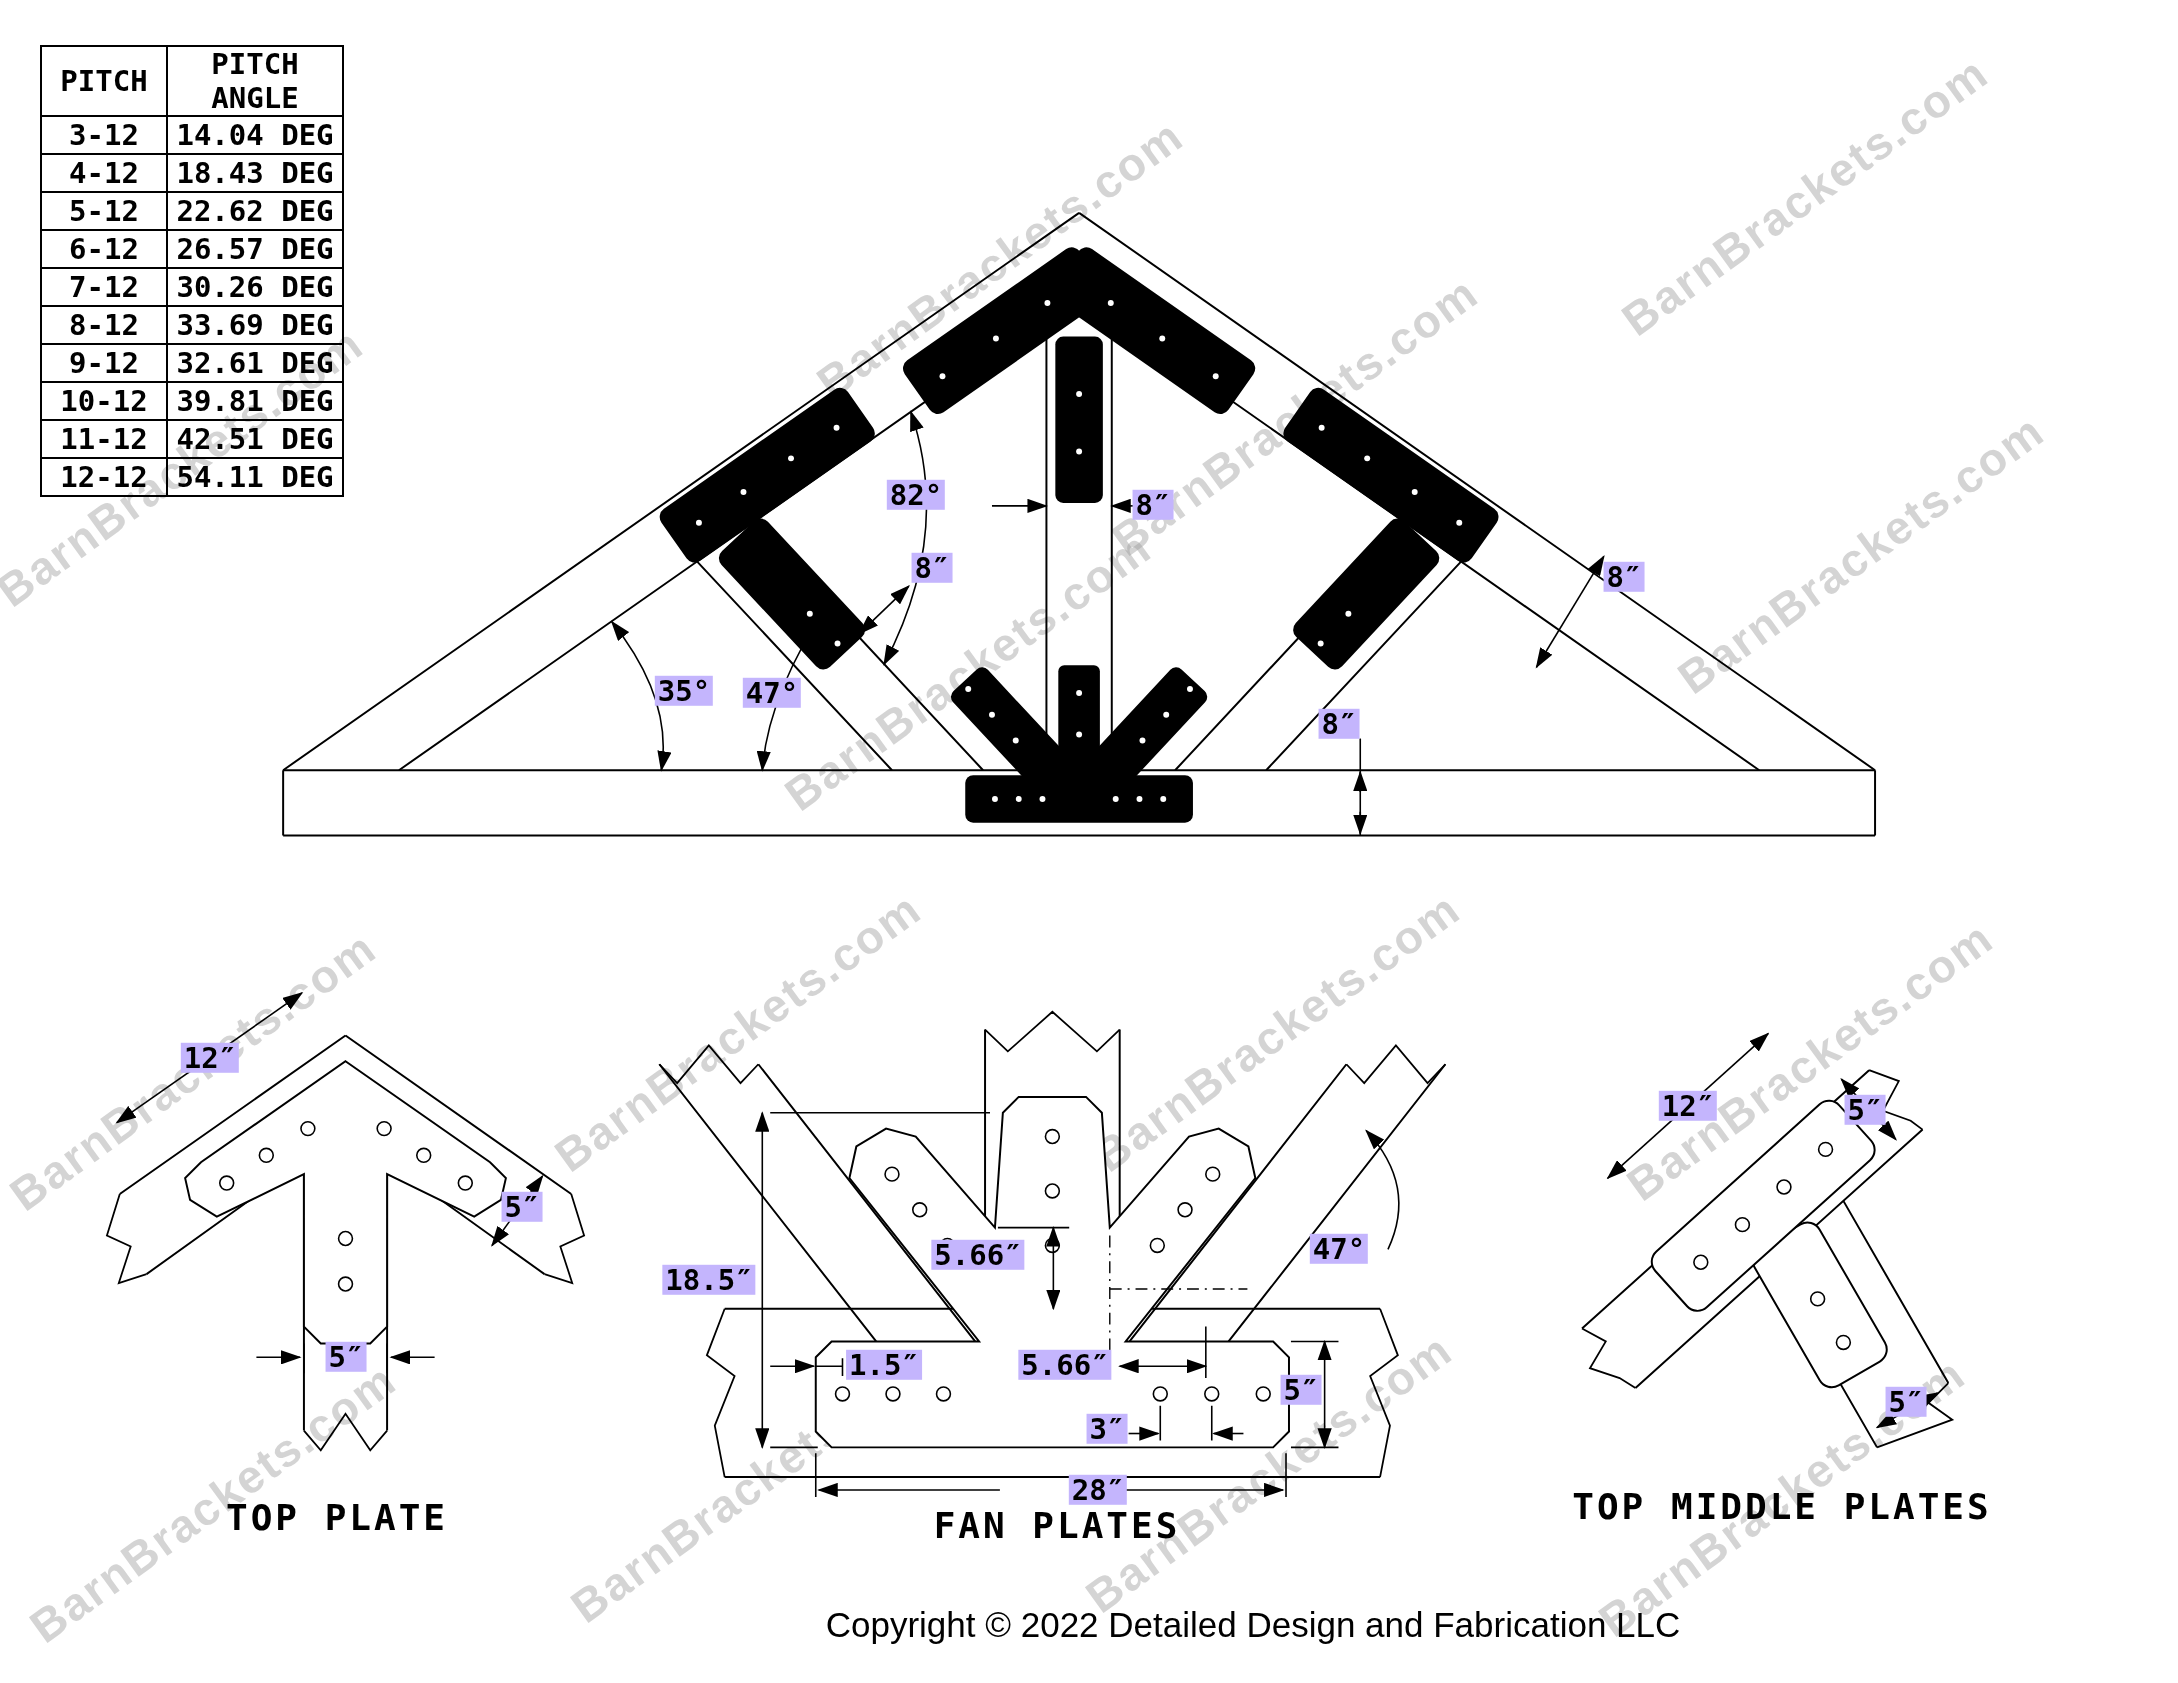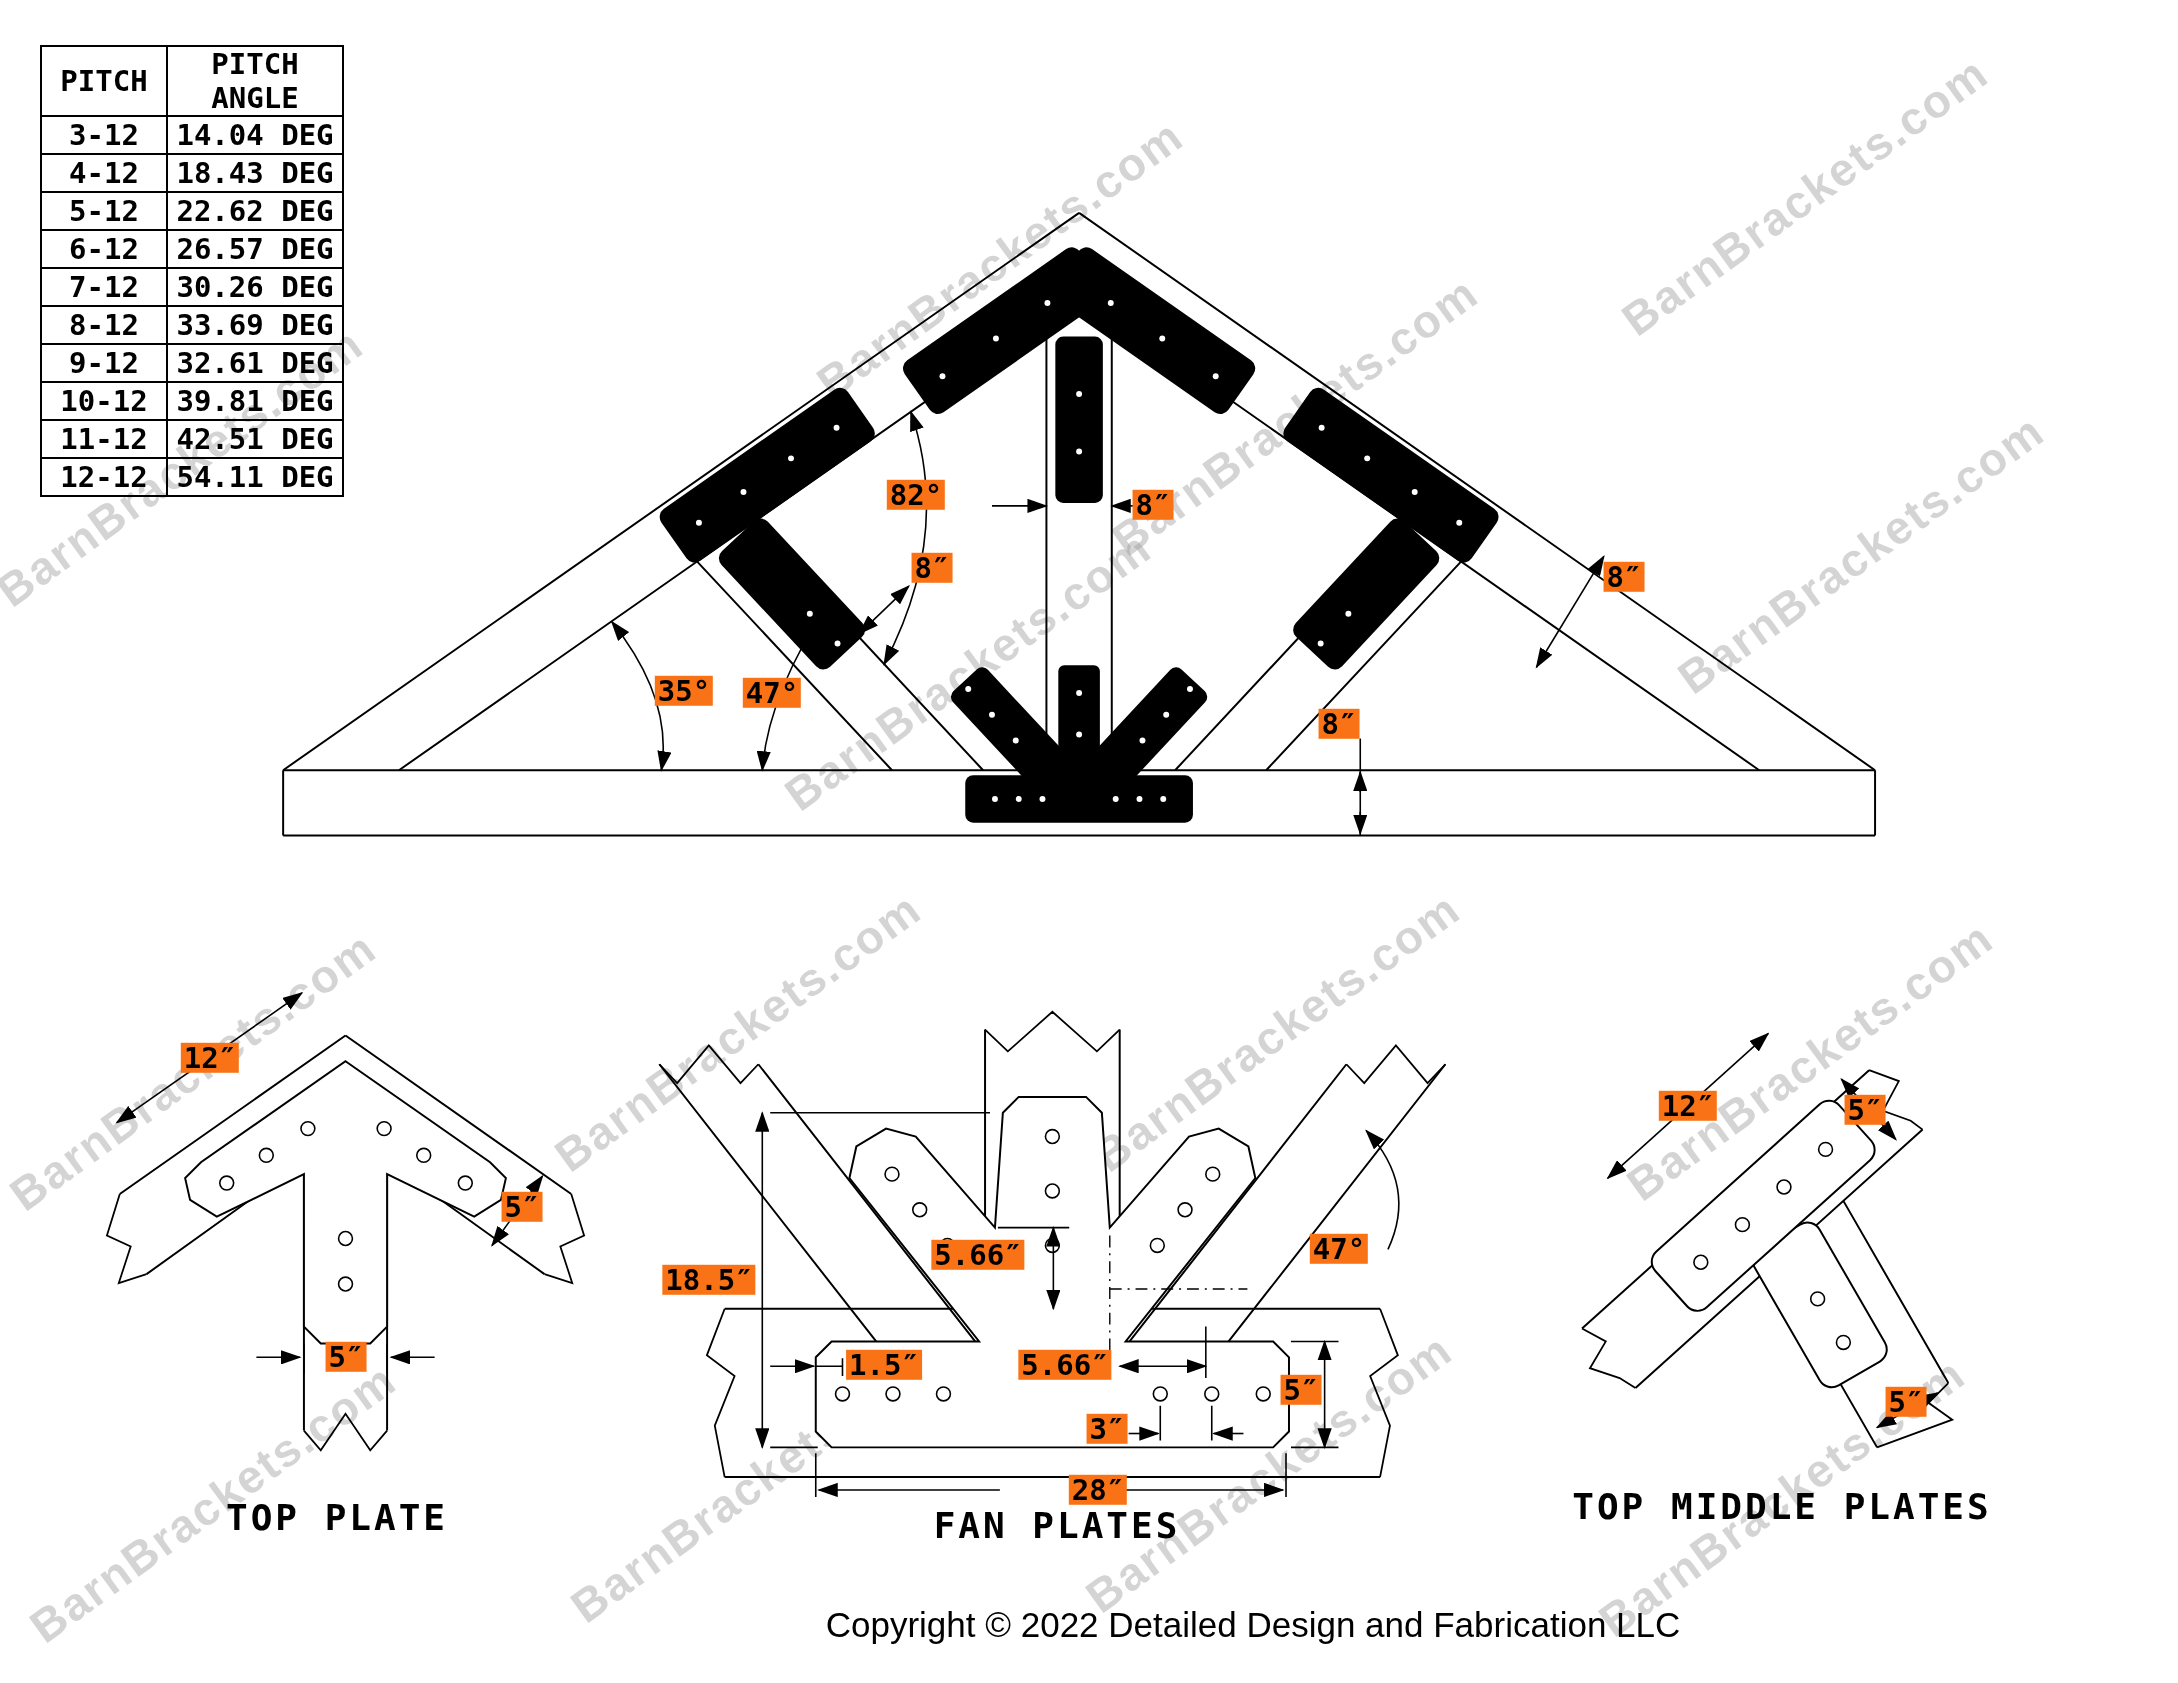--- a/index.html
+++ b/index.html
@@ -13,21 +13,21 @@
   
   #pitch-table{position:absolute;left:40px;top:45px;border-collapse:collapse;
                font-size:29px;font-weight:bold;color:#000;padding-left:34px;}
   #pitch-table th,#pitch-table td{border:2px solid #000;text-align:center;padding:0;}
   #pitch-table th{height:44px;}
   #pitch-table td{height:36px;}
   #pitch-table .c-pitch{width:124px;}
   #pitch-table .c-angle{width:174px;}
   
   .dim-label{position:absolute;transform:translate(-50%,-50%);font-size:29px;font-weight:bold;
-             color:#000;background:#f97316;padding:0 3px;white-space:nowrap;line-height:1.05;}
+             color:#000;background:#c4b5fd;padding:0 3px;white-space:nowrap;line-height:1.05;}
   .drawing-title{position:absolute;transform:translate(-50%,-50%);font-size:36px;font-weight:bold;
              color:#000;white-space:nowrap;letter-spacing:3px;}
   #copyright{position:absolute;left:1253px;top:1625px;transform:translate(-50%,-50%);
              font-family:"Liberation Sans",sans-serif;font-size:35px;color:#000;white-space:nowrap;}
 </style>
 </head>
 <body>
 
 <div id="page">
 

